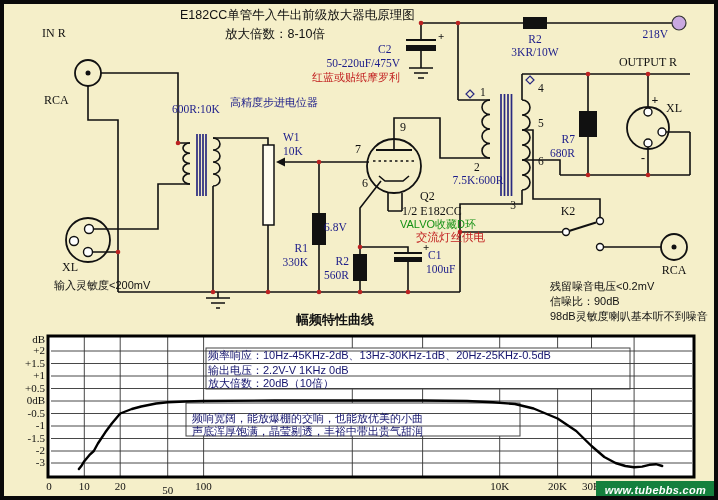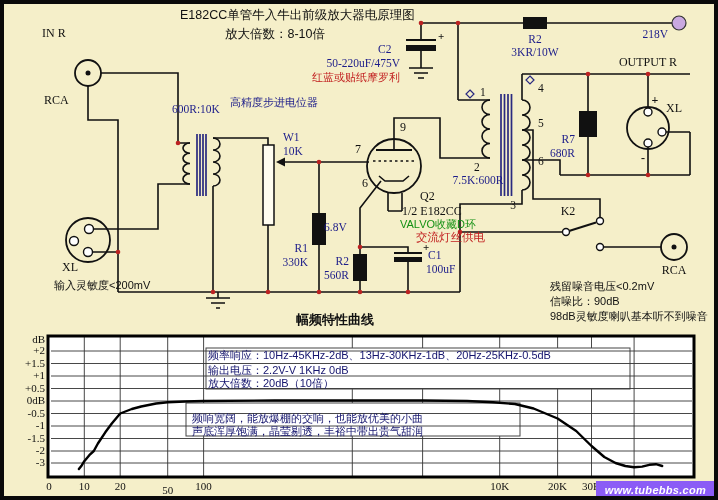--- a/index.html
+++ b/index.html
@@ -14,21 +14,21 @@
   svg text.nv{fill:#1c1c8a;}
   svg text.rd{fill:#c22020;}
   svg text.gn{fill:#149114;}
   svg text.ann{fill:#15156e;}
   .wire{stroke:#111;stroke-width:1.6;fill:none;}
   .thick{stroke:#111;stroke-width:2;fill:none;}
   .core{stroke:#2a2a80;stroke-width:1.7;}
   .comp{fill:#111;}
   .node{fill:#bb2222;}
   #watermark{position:absolute;left:596px;top:481px;width:119px;height:17px;
-      background:#8b5cf6;color:#fff;font-size:11px;font-weight:bold;font-style:italic;
+      background:#15803d;color:#fff;font-size:11px;font-weight:bold;font-style:italic;
       display:flex;align-items:center;justify-content:center;letter-spacing:.3px;}
 </style>
 </head>
 <body>
 
 <div id="stage">
 
   <svg id="schematic-svg" width="718" height="332" viewBox="0 0 718 332">
 
     <g>

